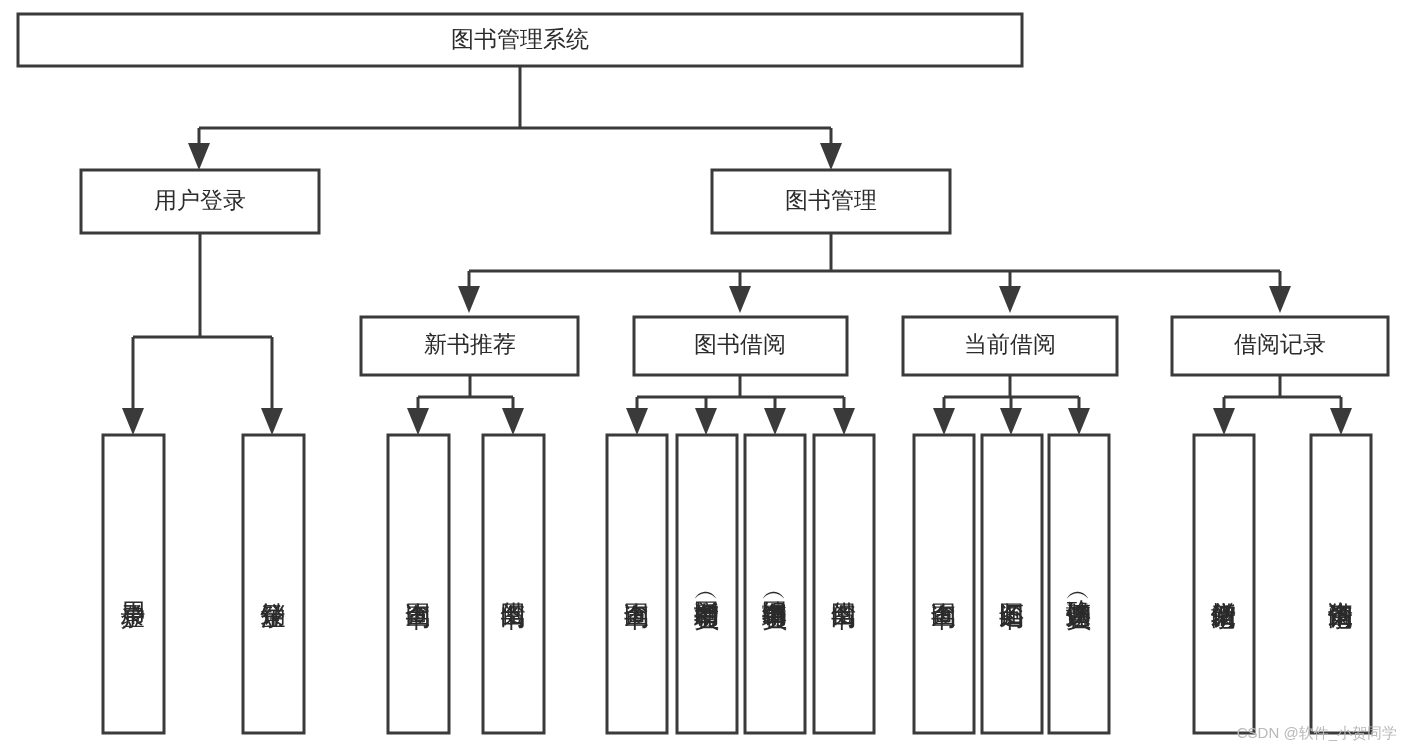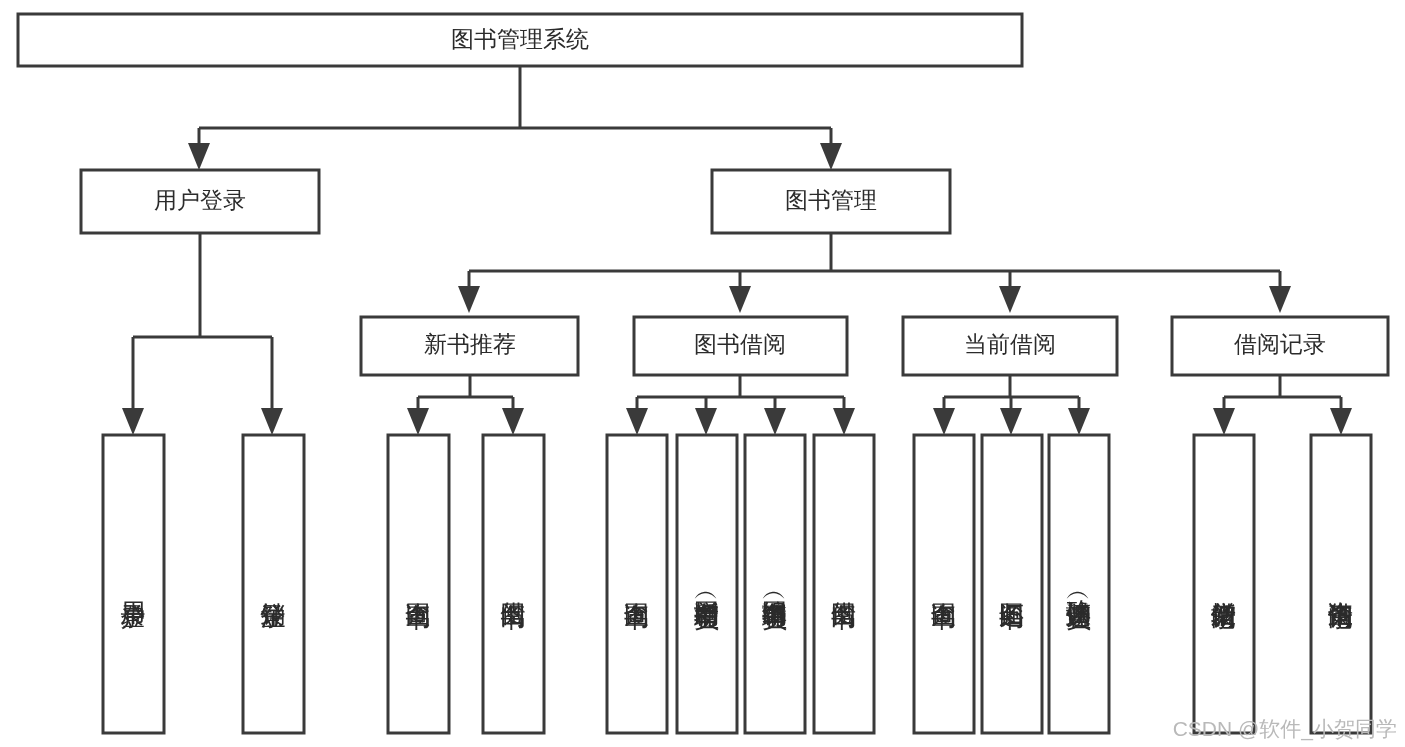--- a/index.html
+++ b/index.html
@@ -22,21 +22,21 @@
     text-orientation:upright;
     font-family:"Liberation Sans","DejaVu Sans",sans-serif;
     font-size:25px;line-height:1.12;color:#2b2b2b;
     letter-spacing:1px;
     white-space:nowrap;
     pointer-events:none;
   }
   .watermark{
     position:absolute;right:8px;bottom:4px;
     font-family:"Liberation Sans","DejaVu Sans",sans-serif;
-    font-size:21px;color:#b9b9b9;white-space:nowrap;
+    font-size:15px;color:#b9b9b9;white-space:nowrap;
   }
 </style>
 </head>
 <body>
 
 <svg id="diagram" viewBox="0 0 1405 747" xmlns="http://www.w3.org/2000/svg">
 
   <g>
     <rect class="node-box" x="18" y="14" width="1004" height="52"></rect>
     <text class="node-label" x="520" y="41">图书管理系统</text>

